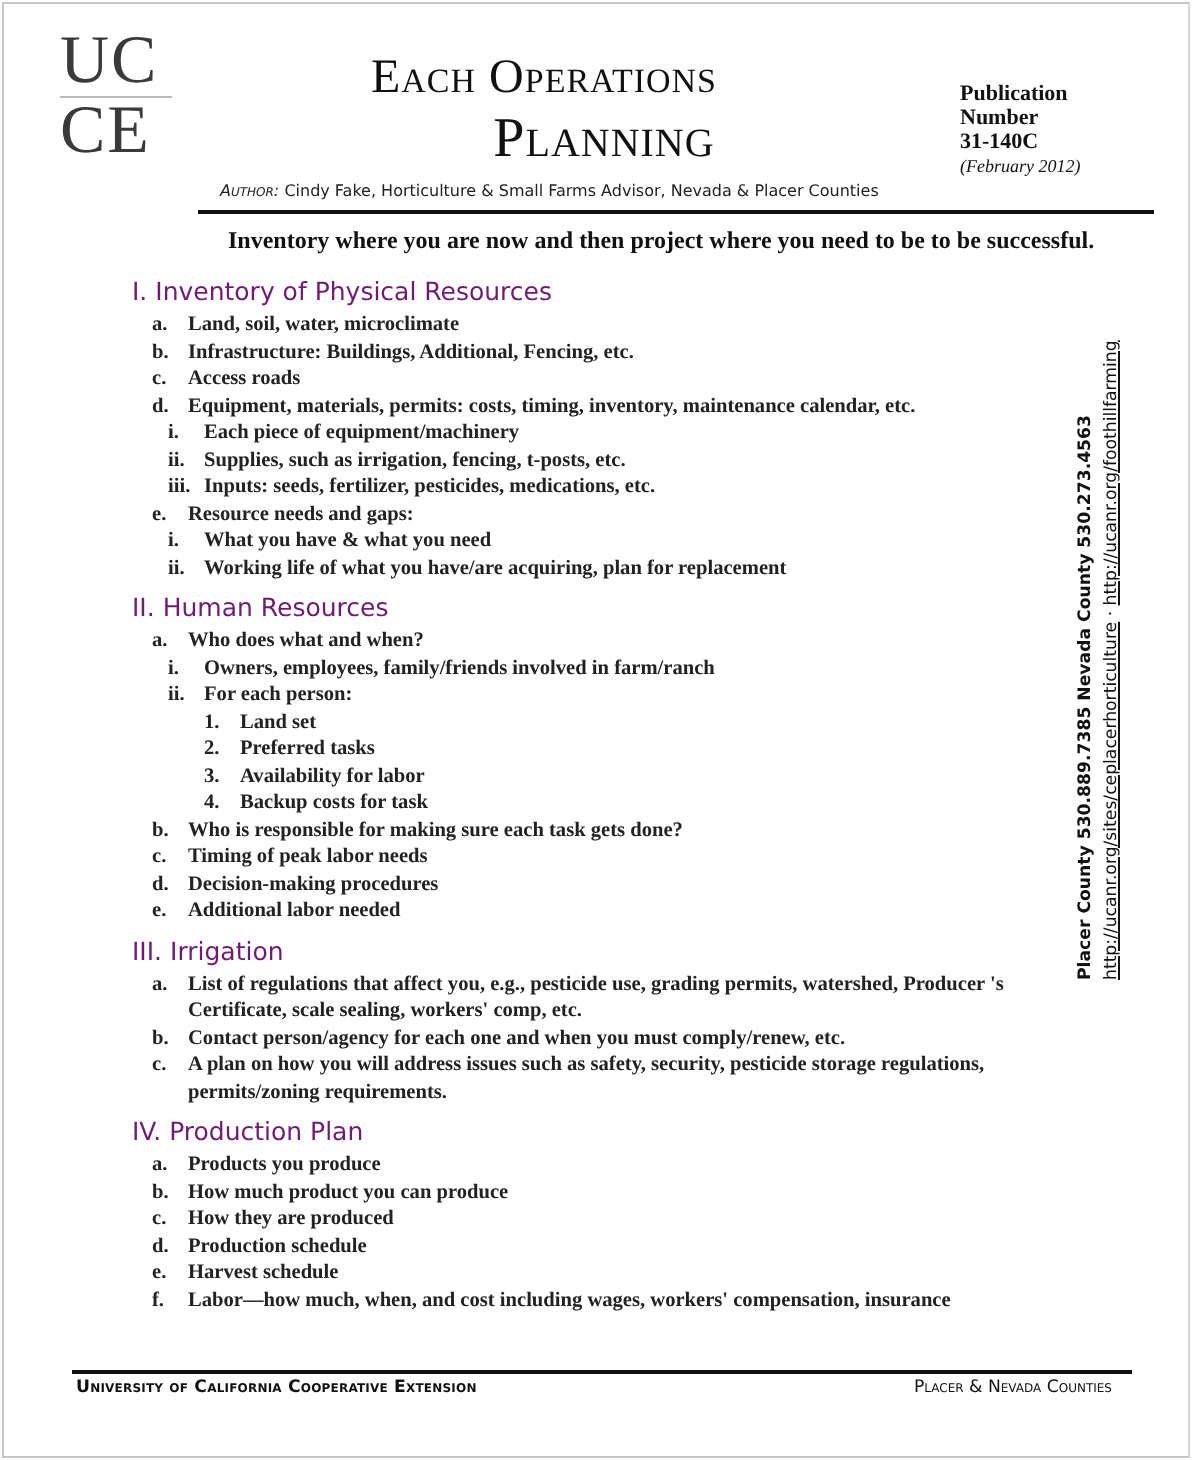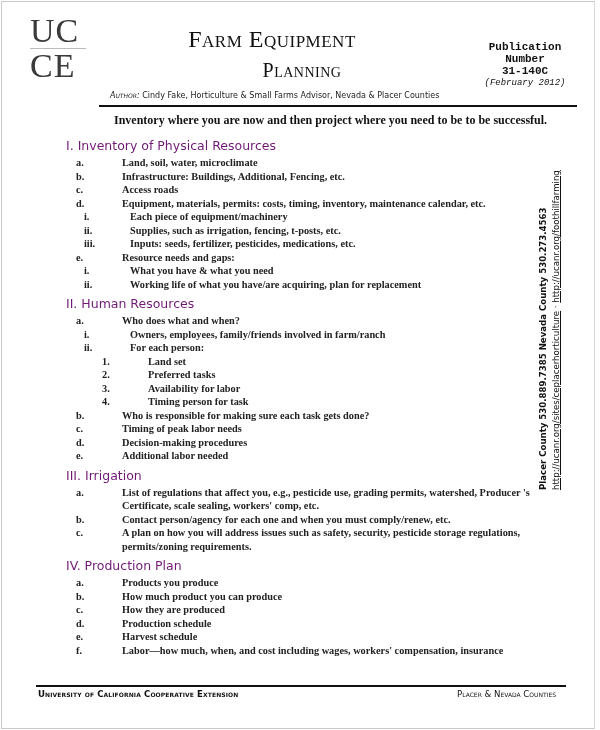--- a/index.html
+++ b/index.html
@@ -16,24 +16,24 @@
       font-family: "Liberation Serif", serif; font-size: 34px; line-height: 30px; color: #3a3a3a;
       letter-spacing: 1px;
     }
     .logo .row { display: block; }
     .logo .sep { display: block; height: 1px; background: #bbb; width: 56px; margin: 2px 0; }
     .title {
       position: absolute; left: 100px; top: 22px; width: 340px; text-align: center;
       font-family: "Liberation Serif", serif; color: #111;
     }
     .title .l1 { font-size: 24px; line-height: 30px; font-variant: small-caps; letter-spacing: 0.5px; display: block; }
-    .title .l2 { font-size: 20px; line-height: 32px; font-variant: small-caps; letter-spacing: 0.5px; display: block; padding-left: 60px; }
+    .title .l2 { font-size: 28px; line-height: 32px; font-variant: small-caps; letter-spacing: 0.5px; display: block; padding-left: 60px; }
     .pub {
-      position: absolute; left: 478px; top: 39px; width: 90px; text-align: center;
-      font-family: Liberation Mono, monospace; font-weight: bold; font-size: 11px; line-height: 12px; color: #111;
+      position: absolute; left: 478px; top: 39px; width: 90px; text-align: left;
+      font-family: Liberation Serif, serif; font-weight: bold; font-size: 11px; line-height: 12px; color: #111;
     }
     .pub .date { font-weight: normal; font-style: italic; font-size: 9px; display: block; }
     .author {
       position: absolute; left: 108px; top: 89px; font-family: "DejaVu Sans", sans-serif; font-size: 8px; color: #222;
     }
     .author .lbl { font-style: italic; font-variant: small-caps; }
     .rule-top2 { position: absolute; left: 97px; top: 103px; width: 478px; height: 0; border-top: 2px solid #111; }
     .intro {
       position: absolute; left: 112px; top: 111px; font-size: 12px; font-weight: bold; color: #111; white-space: nowrap;
     }
@@ -44,21 +44,21 @@
     }
     .sidebar .line1 { font-weight: bold; display: block; line-height: 13px; }
     .sidebar .line2 { display: block; line-height: 12px; }
     .sidebar a { color: #111; text-decoration: underline; }
     .content { position: absolute; left: 64px; top: 131px; width: 470px; }
     .sec-h {
       font-family: "DejaVu Sans", sans-serif; font-size: 12.5px; color: #701a75; margin: 4px 0 2px 0; line-height: 17px;
     }
     .item { font-size: 10.3px; line-height: 13.5px; font-weight: bold; color: #222; display: flex; }
     .item .mk { flex: 0 0 auto; }
-    .item .tx { flex: 1 1 auto; margin-left: 28px; }
+    .item .tx { flex: 1 1 auto; }
     .lvl1 { padding-left: 10px; }
     .lvl1 .mk { width: 18px; }
     .lvl2 { padding-left: 18px; }
     .lvl2 .mk { width: 18px; }
     .lvl3 { padding-left: 36px; }
     .lvl3 .mk { width: 18px; }
     .footer-rule { position: absolute; left: 34px; top: 683px; width: 530px; border-top: 2px solid #111; }
     .footer-l {
       position: absolute; left: 36px; top: 687px; font-family: "DejaVu Sans", sans-serif; font-weight: bold;
       font-size: 8.6px; font-variant: small-caps; color: #111; letter-spacing: 0.1px;
@@ -73,21 +73,21 @@
 
 <div class="page">
 
   <div class="logo">
     <span class="row">UC</span>
     <span class="sep"></span>
     <span class="row">CE</span>
   </div>
 
   <div class="title">
-    <span class="l1">Farm Equipment</span>
+    <span class="l1">Each Operations</span>
     <span class="l2">Planning</span>
   </div>
 
   <div class="pub">
     <span style="display:block">Publication</span>
     <span style="display:block">Number</span>
     <span style="display:block">31-140C</span>
     <span class="date">(February 2012)</span>
   </div>
 
@@ -170,21 +170,21 @@
         <div class="item lvl3">
           <span class="mk">2.</span>
           <span class="tx">Preferred tasks</span>
         </div>
         <div class="item lvl3">
           <span class="mk">3.</span>
           <span class="tx">Availability for labor</span>
         </div>
         <div class="item lvl3">
           <span class="mk">4.</span>
-          <span class="tx">Timing person for task</span>
+          <span class="tx">Backup costs for task</span>
         </div>
         <div class="item lvl1">
           <span class="mk">b.</span>
           <span class="tx">Who is responsible for making sure each task gets done?</span>
         </div>
         <div class="item lvl1">
           <span class="mk">c.</span>
           <span class="tx">Timing of peak labor needs</span>
         </div>
         <div class="item lvl1">

